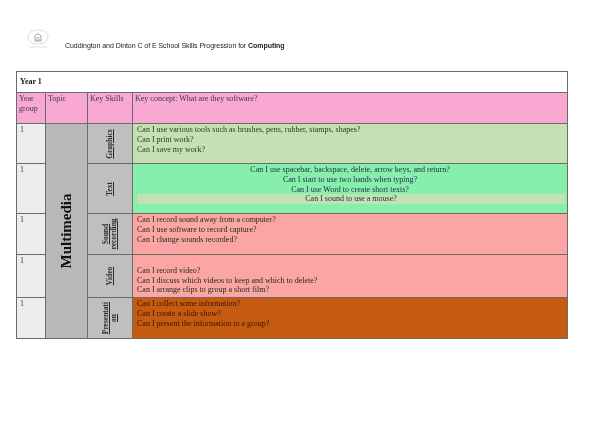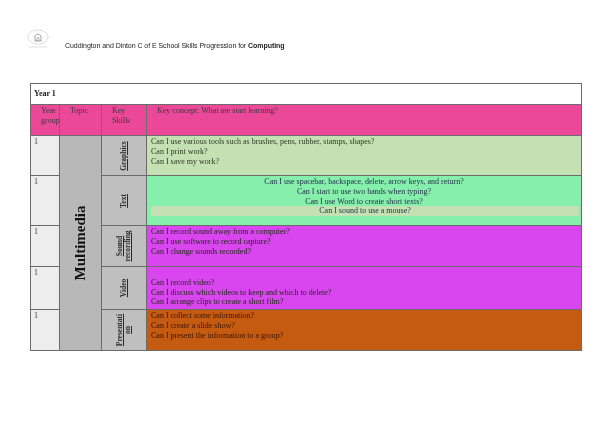--- a/index.html
+++ b/index.html
@@ -31,47 +31,46 @@
       color: #222;
       white-space: nowrap;
       letter-spacing: -0.05px;
     }
     .doc-title b {
       font-weight: bold;
     }
 
     table.prog {
       position: absolute;
-      left: 30px;
+      left: 16px;
       top: 71px;
       width: 551px;
       border-collapse: collapse;
       table-layout: fixed;
-      margin-top: 12px;
     }
     table.prog td {
       border: 1px solid #6b6b6b;
       padding: 0;
       vertical-align: top;
       font-size: 8px;
       line-height: 9.8px;
     }
     .year-title {
       height: 20px;
       font-size: 16px;
       font-weight: bold;
       padding-left: 3px !important;
       line-height: 20px !important;
       background: #ffffff;
     }
     tr.header td {
-      background: #ec4899;
+      background: #f9a8d4;
       height: 28px;
       color: #3a3a3a;
-      padding: 1px 10px !important;
+      padding: 1px 2px !important;
     }
     td.yg {
       background: #ededed;
       color: #3a3a3a;
       padding: 1px 3px !important;
     }
     td.topic {
       background: #b8b8b8;
       vertical-align: middle !important;
       position: relative;
@@ -105,21 +104,21 @@
     }
     td.q {
       padding: 1px 4px 2px 4px !important;
     }
     td.q div {
       white-space: nowrap;
       font-family: Liberation Serif, serif;
     }
     .c-lightgreen { background: #c5e0b3; color: #2b3a23; }
     .c-lightblue { background: #86efac; color: #23304a; text-align: center; }
-    .c-darkgreen { background: #d946ef; color: #1a2a12; }
+    .c-darkgreen { background: #fca5a5; color: #1a2a12; }
     .c-orange { background: #c55a11; color: #3a1400; }
     .hl-green {
       background: #c5e0b3;
       margin-right: -2px;
     }
   </style>
 </head>
 <body>
 
 <svg class="logo" viewBox="0 0 28 22">
@@ -139,21 +138,21 @@
     <col style="width:435px">
   </colgroup>
   <tbody>
       <tr>
     <td colspan="4" class="year-title">Year 1</td>
   </tr>
   <tr class="header">
     <td>Year group</td>
     <td>Topic</td>
     <td>Key Skills</td>
-    <td>Key concept: What are start learning?</td>
+    <td>Key concept: What are they software?</td>
   </tr>
 
   <tr style="height:40px">
     <td class="yg">1</td>
     <td class="topic" rowspan="5">
       <span class="rot">Multimedia</span>
     </td>
     <td class="kc">
       <span class="rot">Graphics</span>
     </td>
@@ -191,21 +190,21 @@
 
   <tr style="height:40px">
     <td class="yg">1</td>
     <td class="kc">
       <span class="rot">Video</span>
     </td>
     <td class="q c-darkgreen">
       <div>&nbsp;</div>
       <div>Can I record video?</div>
       <div>Can I discuss which videos to keep and which to delete?</div>
-      <div>Can I arrange clips to create a short film?</div>
+      <div>Can I arrange clips to group a short film?</div>
     </td>
   </tr>
 
   <tr style="height:41px">
     <td class="yg">1</td>
     <td class="kc">
       <span class="rot"><span>Presentati</span><br><span>on</span></span>
     </td>
     <td class="q c-orange">
       <div>Can I collect some information?</div>

